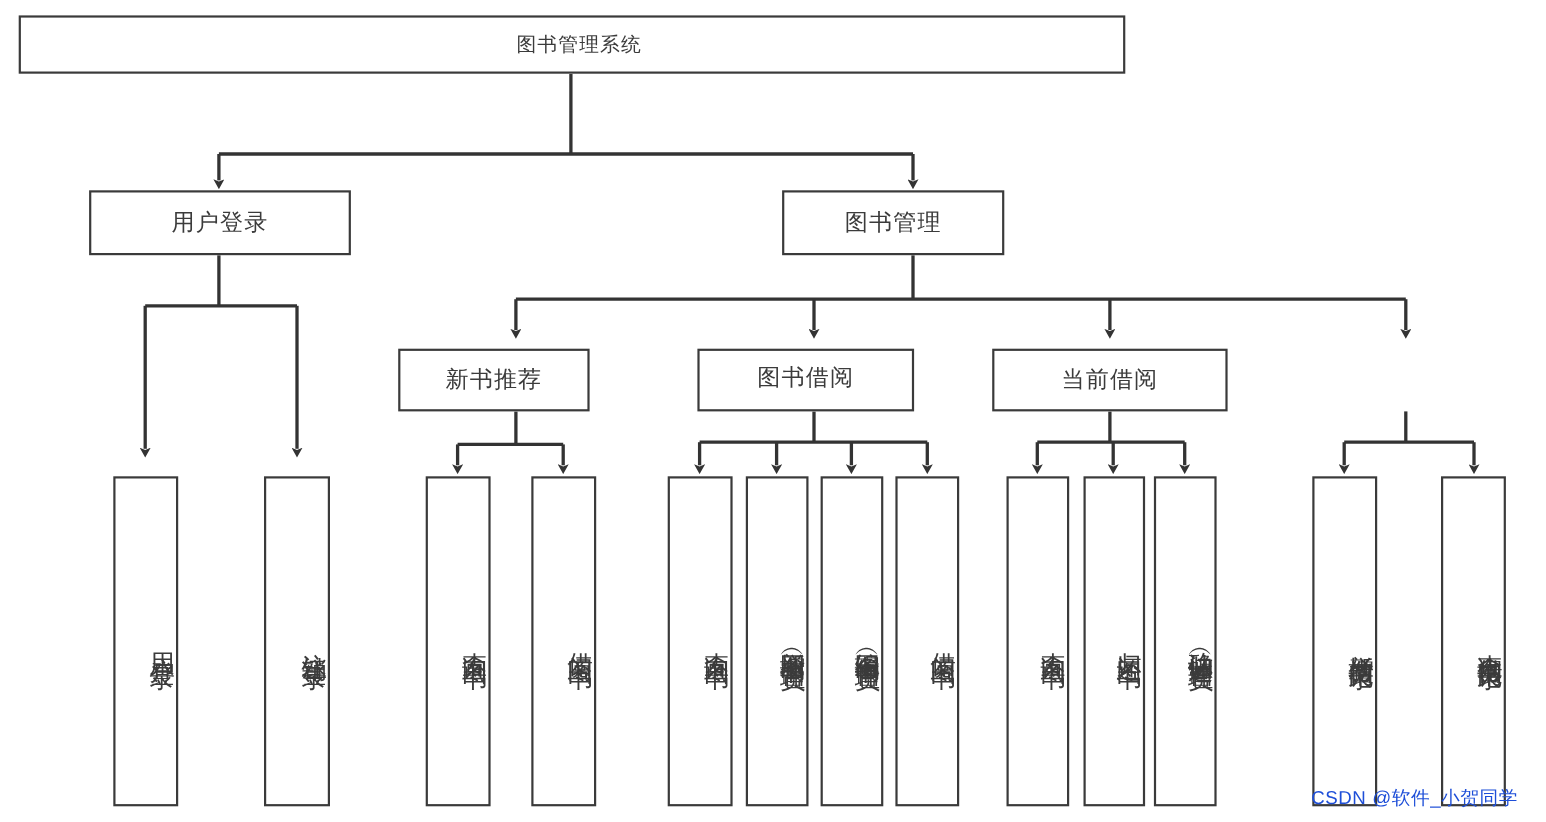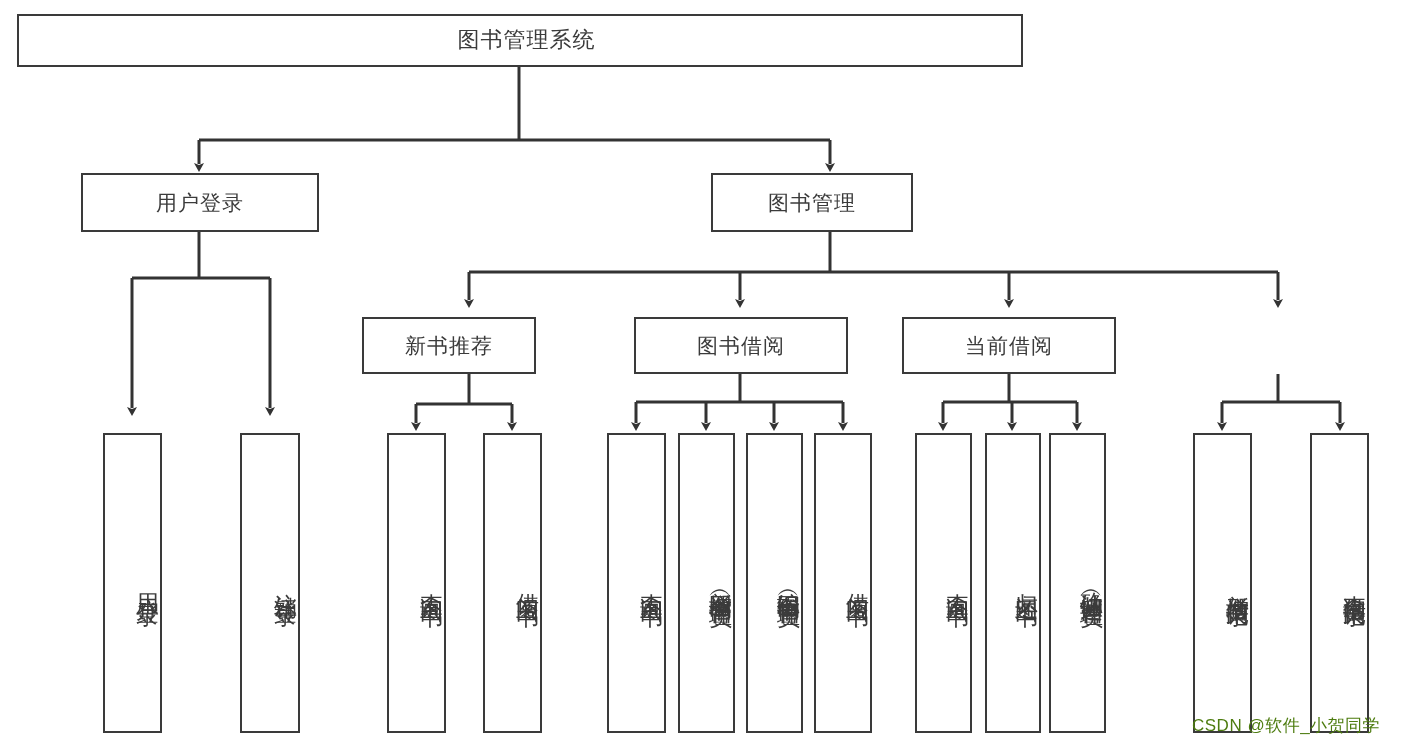--- a/index.html
+++ b/index.html
@@ -36,42 +36,42 @@
     justify-content: center;
     color: #3b3b3b;
     text-align: center;
   }
   .node-h {
     font-size: 21px;
     letter-spacing: 1px;
     line-height: 1.2;
   }
   .node-root {
-    font-size: 22px;
+    font-size: 18px;
     padding-left: 13px;
   }
   .node-v {
     writing-mode: vertical-rl;
     text-orientation: upright;
     font-size: 23px;
     letter-spacing: 4px;
     line-height: 1.05;
     padding-top: 4px;
     padding-bottom: 4px;
     align-items: flex-start;
     justify-content: center;
   }
   .node-v.v-tall {
     font-size: 23px;
     letter-spacing: 2px;
   }
   .watermark {
     position: absolute;
     font-size: 17px;
-    color: #4d7c0f;
+    color: #1d4ed8;
     letter-spacing: 0.5px;
     white-space: nowrap;
     user-select: none;
   }
 </style>
 </head>
 <body>
 
 <div id="diagram-canvas">
 
@@ -139,21 +139,21 @@
       <path d="M1340,402 L1340,423" marker-end="url(#arrowhead)"></path>
     </g>
   </svg>
 
   <div class="node node-h node-root" style="left:17px; top:14px; width:1006px; height:53px;">图书管理系统</div>
 
   <div class="node node-h" style="left:81px; top:173px; width:238px; height:59px;">用户登录</div>
   <div class="node node-h" style="left:711px; top:173px; width:202px; height:59px;">图书管理</div>
 
   <div class="node node-h" style="left:362px; top:317px; width:174px; height:57px;">新书推荐</div>
-  <div class="node node-h" style="left:634px; top:317px; width:214px; height:57px;">图书借阅</div>
+  <div class="node node-h" style="left:634px; top:317px; width:197px; height:57px;font-family:Liberation Mono, monospace;">图书借阅</div>
   <div class="node node-h" style="left:902px; top:317px; width:214px; height:57px;">当前借阅</div>
 
   <div class="node node-v" style="left:103px; top:433px; width:59px; height:300px;">用户登录</div>
   <div class="node node-v" style="left:240px; top:433px; width:60px; height:300px;">注销登录</div>
 
   <div class="node node-v" style="left:387px; top:433px; width:59px; height:300px;">查询图书</div>
   <div class="node node-v" style="left:483px; top:433px; width:59px; height:300px;">借阅图书</div>
 
   <div class="node node-v" style="left:607px; top:433px; width:59px; height:300px;">查询图书</div>
   <div class="node node-v v-tall" style="left:678px; top:433px; width:57px; height:300px;">新增图书（管理员）</div>

